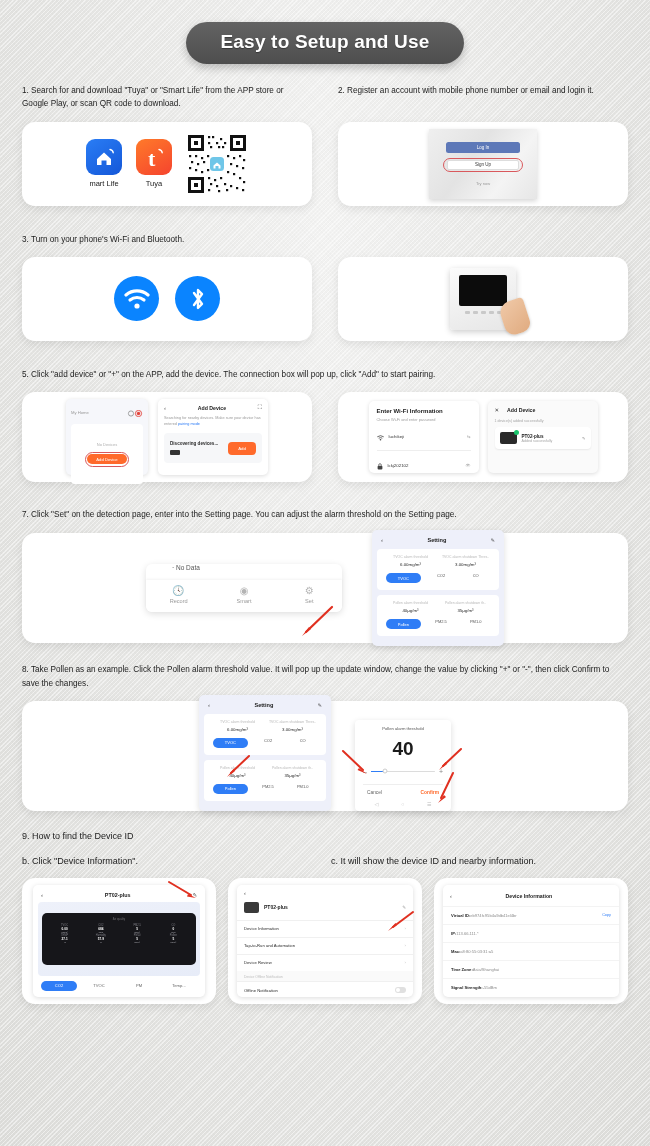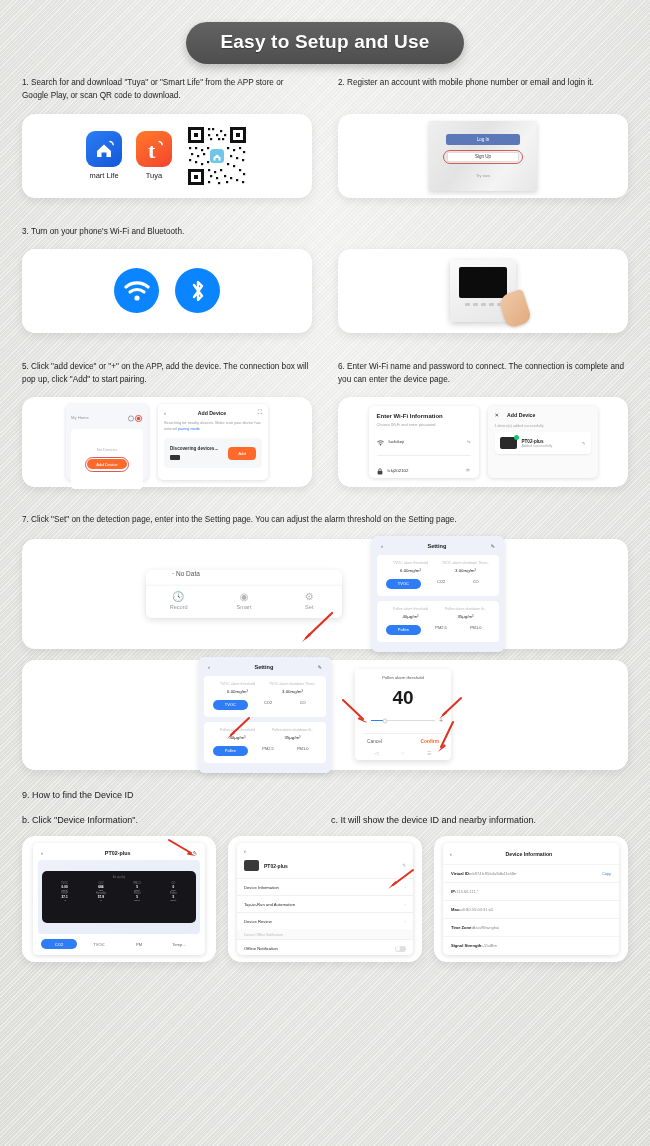--- a/index.html
+++ b/index.html
@@ -142,21 +142,21 @@
   .set-grp { background:#fff; border-radius:4px; padding:6px 6px 7px; margin-bottom:5px; }
   .set-lbls, .set-vals, .set-tabs { display:flex; }
   .set-lbls div, .set-vals div, .set-tabs div { flex:1; text-align:center; }
   .set-lbls div { font-size:3.5px; color:#b9b9b9; }
   .set-vals div { font-size:4.4px; color:#2b2b2b; margin-top:3px; }
   .set-tabs { margin-top:6px; }
   .set-tabs div { font-size:4px; color:#555; }
   .pill-on { background:#2f7df6; color:#fff !important; border-radius:7px; padding:2.5px 0; margin:0 3px; }
 
   
-  .s8-card { margin:0 22px; height:110px; display:flex; align-items:center; justify-content:center; gap:24px; }
+  .s8-card { margin:0 22px; height:110px; display:flex; align-items:flex-end; justify-content:center; gap:24px; }
   .m8b { width:96px; background:#fff; border-radius:4px; box-shadow:0 2px 6px rgba(0,0,0,.14); padding:6px 8px 4px; }
   .pa-ttl { font-size:4.2px; text-align:center; color:#555; }
   .pa-val { font-size:19px; font-weight:bold; text-align:center; margin:7px 0 8px; }
   .slider { display:flex; align-items:center; gap:4px; position:relative; }
   .sl-track { flex:1; height:1.6px; background:#dcdcdc; border-radius:2px; position:relative; }
   .sl-fill { position:absolute; left:0; top:0; height:100%; width:22%; background:#2f7df6; }
   .sl-knob { position:absolute; left:22%; top:50%; width:5px; height:5px; border-radius:50%;
              background:#fff; border:.6px solid #ccc; transform:translate(-50%,-50%); }
   .sl-sign { font-size:7px; color:#888; }
   .pa-actions { display:flex; justify-content:space-between; border-top:.5px solid #eee;
@@ -209,21 +209,21 @@
 </style>
 </head>
 <body>
 
 <div class="page">
 
   <div class="hdr-wrap">
     <div class="hdr-pill">Easy to Setup and Use</div>
   </div>
 
-  <div class="row" style="margin-top:12px;">
+  <div class="row" style="margin-top:20px;">
     <div class="col">
         <div class="cap">1. Search for and download "Tuya" or "Smart Life" from the APP store or Google Play, or scan QR code to download.</div>
       </div>
     <div class="col">
         <div class="cap">2. Register an account with mobile phone number or email and login it.</div>
       </div>
   </div>
 
   <div class="row" style="margin-top:11px;">
     <div class="col">
@@ -365,23 +365,20 @@
           <div class="hand"></div>
         </div>
       </div>
     </div>
   </div>
 
   <div class="row" style="margin-top:27px;">
     <div class="col">
         <div class="cap">5. Click "add device" or "+" on the APP, add the device. The connection box will pop up, click "Add" to start pairing.</div>
       </div>
-    <div class="col">
-        <div class="cap">6. Enter Wi-Fi name and password to connect. The connection is complete and you can enter the device page.</div>
-      </div>
   </div>
 
   <div class="row" style="margin-top:11px;">
     <div class="col">
       <div class="card s5-card">
         <div class="m5a">
           <div class="m5a-top">
             <span class="tiny">My Home</span>
             <span>
               <svg width="16" height="7" viewBox="0 0 16 7">
@@ -522,20 +519,23 @@
         </div>
         <div class="set-tabs">
           <div class="pill-on">Pollen</div>
           <div>PM2.5</div>
           <div>PM1.0</div>
         </div>
       </div>
     </div>
   </div>
 
+  <div style="padding:0 22px; margin-top:20px;">
+    <div class="cap">8. Take Pollen as an example. Click the Pollen alarm threshold value. It will pop up the update window, change the value by clicking "+" or "-", then click Confirm to save the changes.</div>
+  </div>
   <div class="card s8-card" style="margin-top:11px;">
     <div class="m7b" style="position:relative;">
       <div class="set-hd">
         <span style="font-size:6px;color:#444;">‹</span>
         <span class="set-ttl">Setting</span>
         <span style="font-size:5px;color:#444;">✎</span>
       </div>
       <div class="set-grp">
         <div class="set-lbls">
           <div>TVOC alarm threshold</div>

